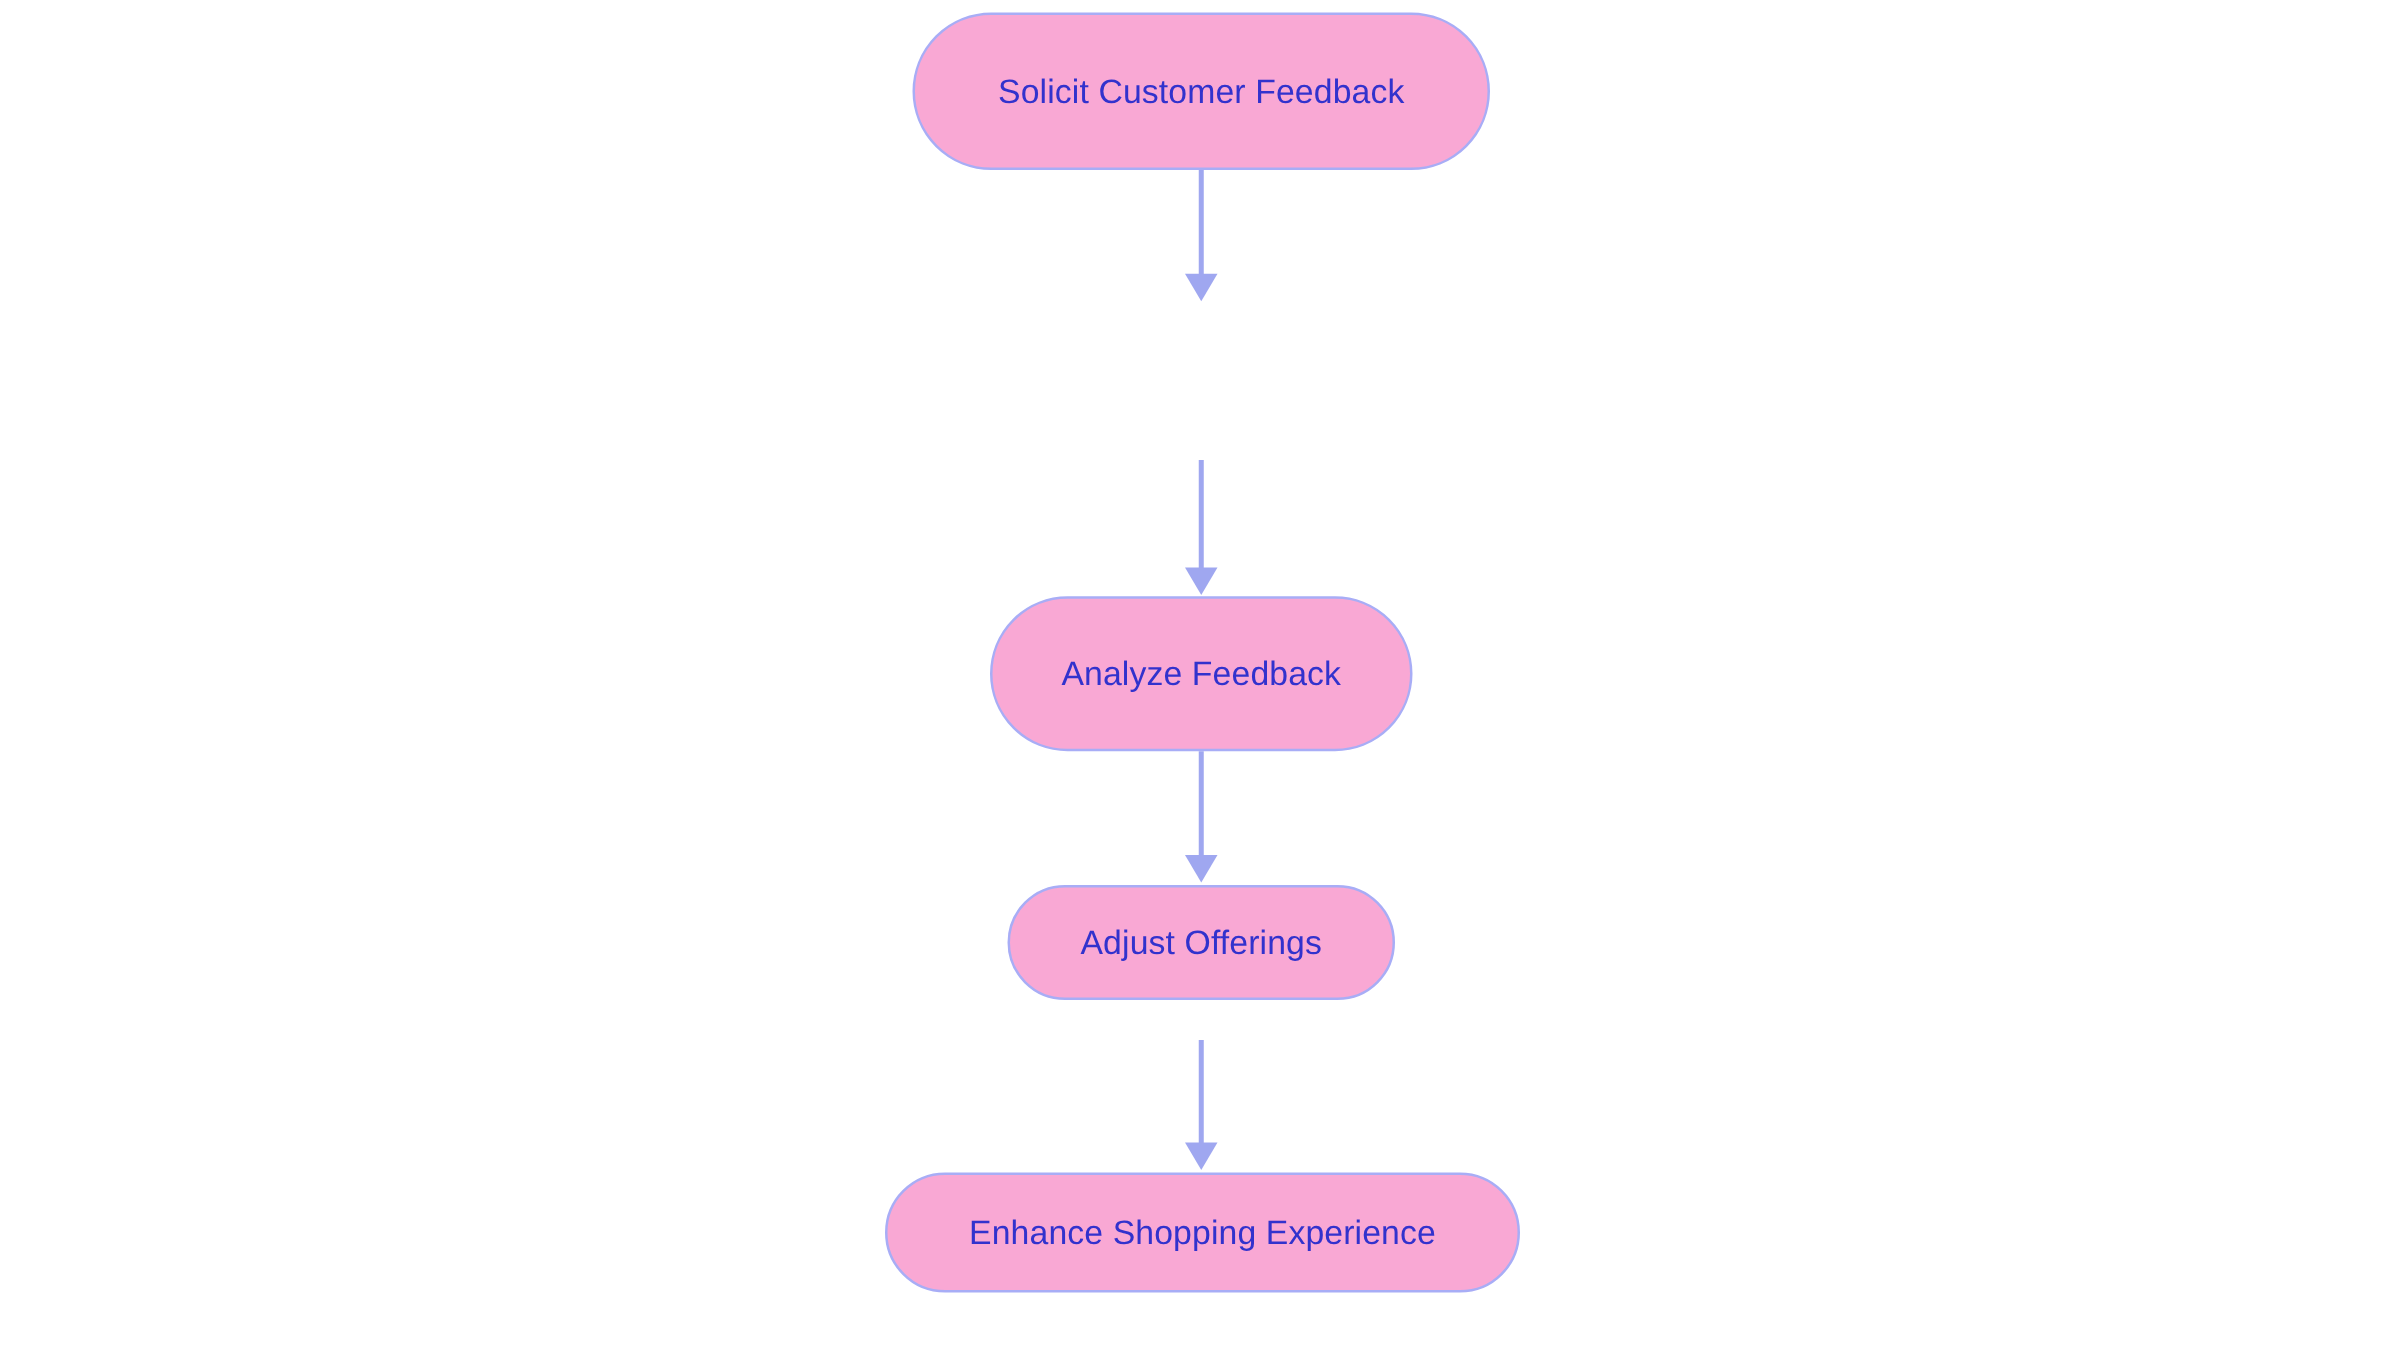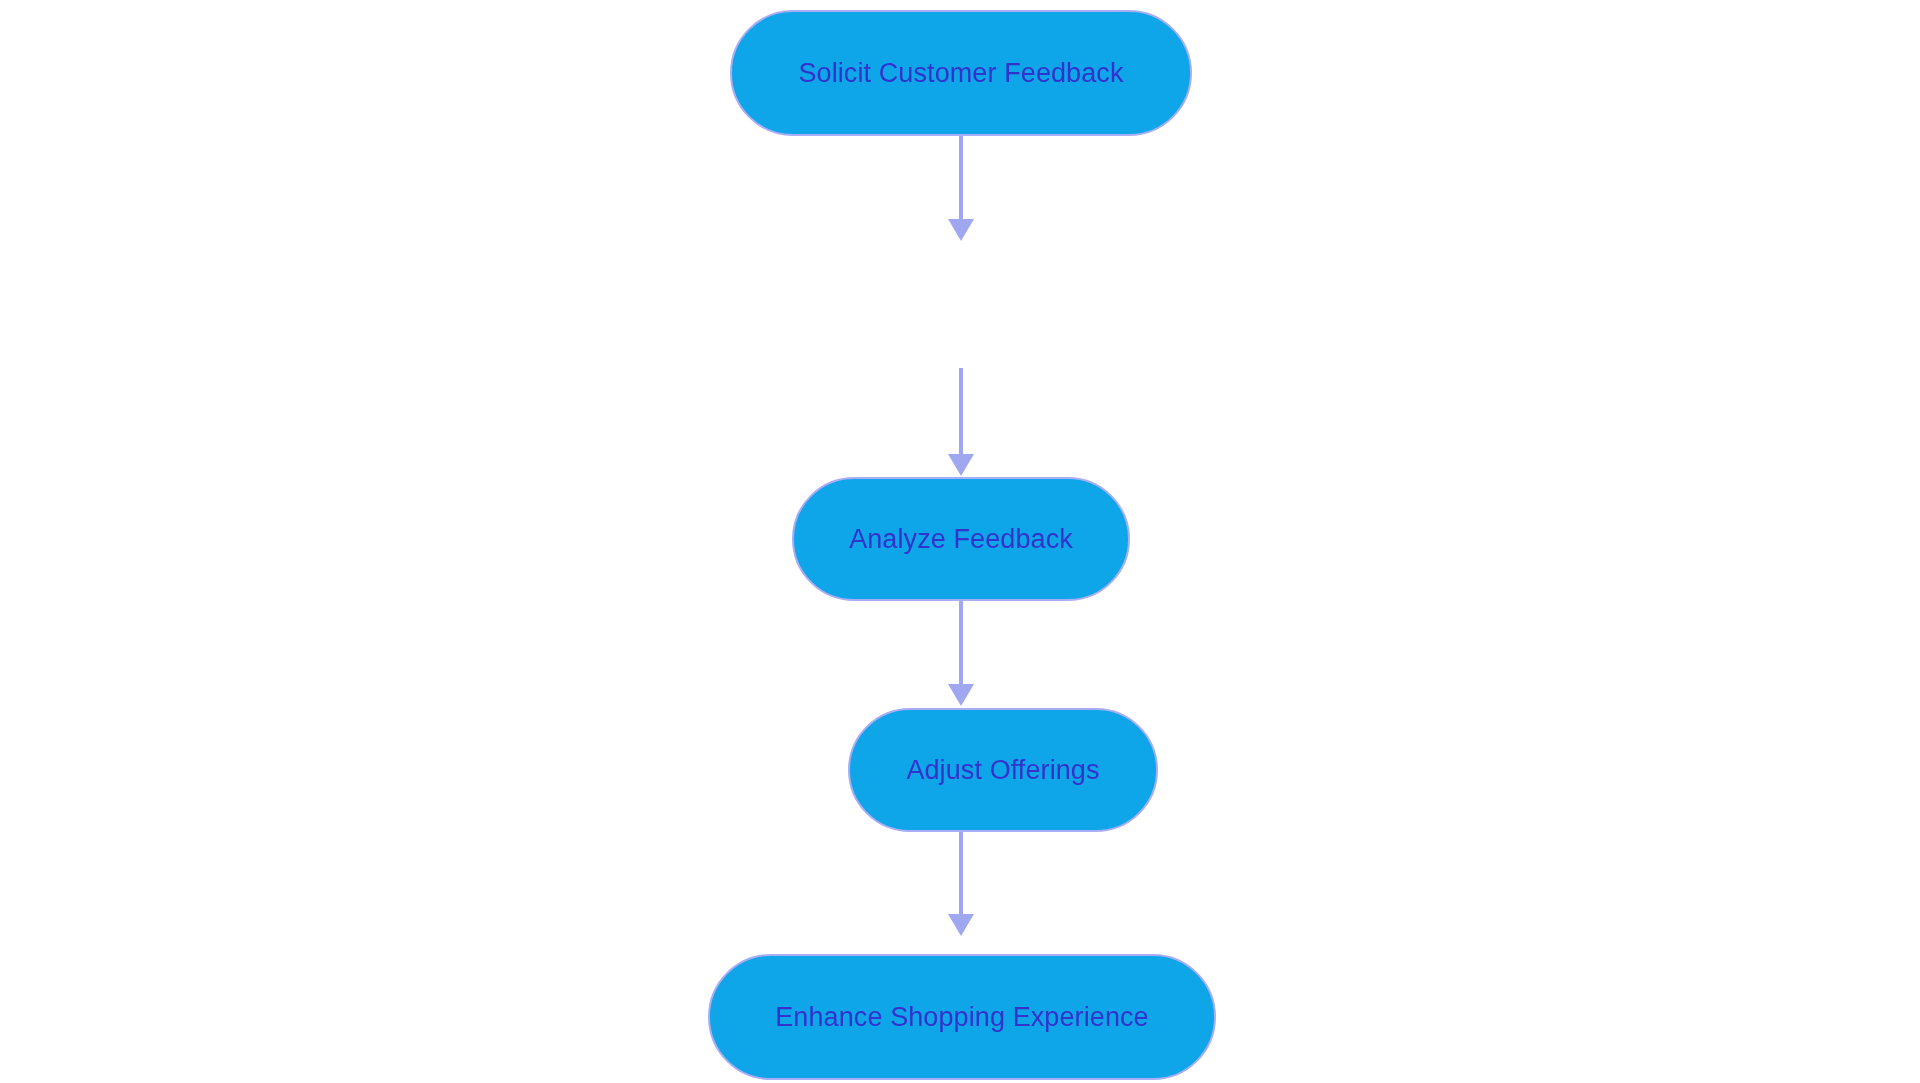--- a/index.html
+++ b/index.html
@@ -19,43 +19,43 @@
     position: relative;
     width: 1920px;
     height: 1083px;
     background: #ffffff;
   }
 
   
   .node {
     position: absolute;
     box-sizing: border-box;
-    background: #0ea5e9;
+    background: #f9a8d4;
     border: 2px solid #a8adf6;
     border-radius: 999px;
     display: flex;
     align-items: center;
     justify-content: center;
     z-index: 2;
   }
   .node-label {
     color: #3232cd;
     font-size: 27px;
     font-weight: 400;
     letter-spacing: 0.1px;
     white-space: nowrap;
     line-height: 1;
     font-family: "Liberation Sans", "DejaVu Sans", sans-serif;
   }
 
   #node-1 { left: 730px;  top: 10px;   width: 462px; height: 126px; }
   #node-2 { left: 730px;  top: 242px;  width: 462px; height: 126px; }
   #node-3 { left: 792px;  top: 477px;  width: 338px; height: 124px; }
-  #node-4 { left: 848px;  top: 708px;  width: 310px; height: 124px; }
-  #node-5 { left: 708px;  top: 938px;  width: 508px; height: 126px; margin-top: 16px; }
+  #node-4 { left: 806px;  top: 708px;  width: 310px; height: 92px; }
+  #node-5 { left: 708px;  top: 938px;  width: 508px; height: 96px; }
 
   
   .connector {
     position: absolute;
     left: 959px;
     width: 4px;
     background: #9fa7f0;
     z-index: 1;
   }
   .arrowhead {

